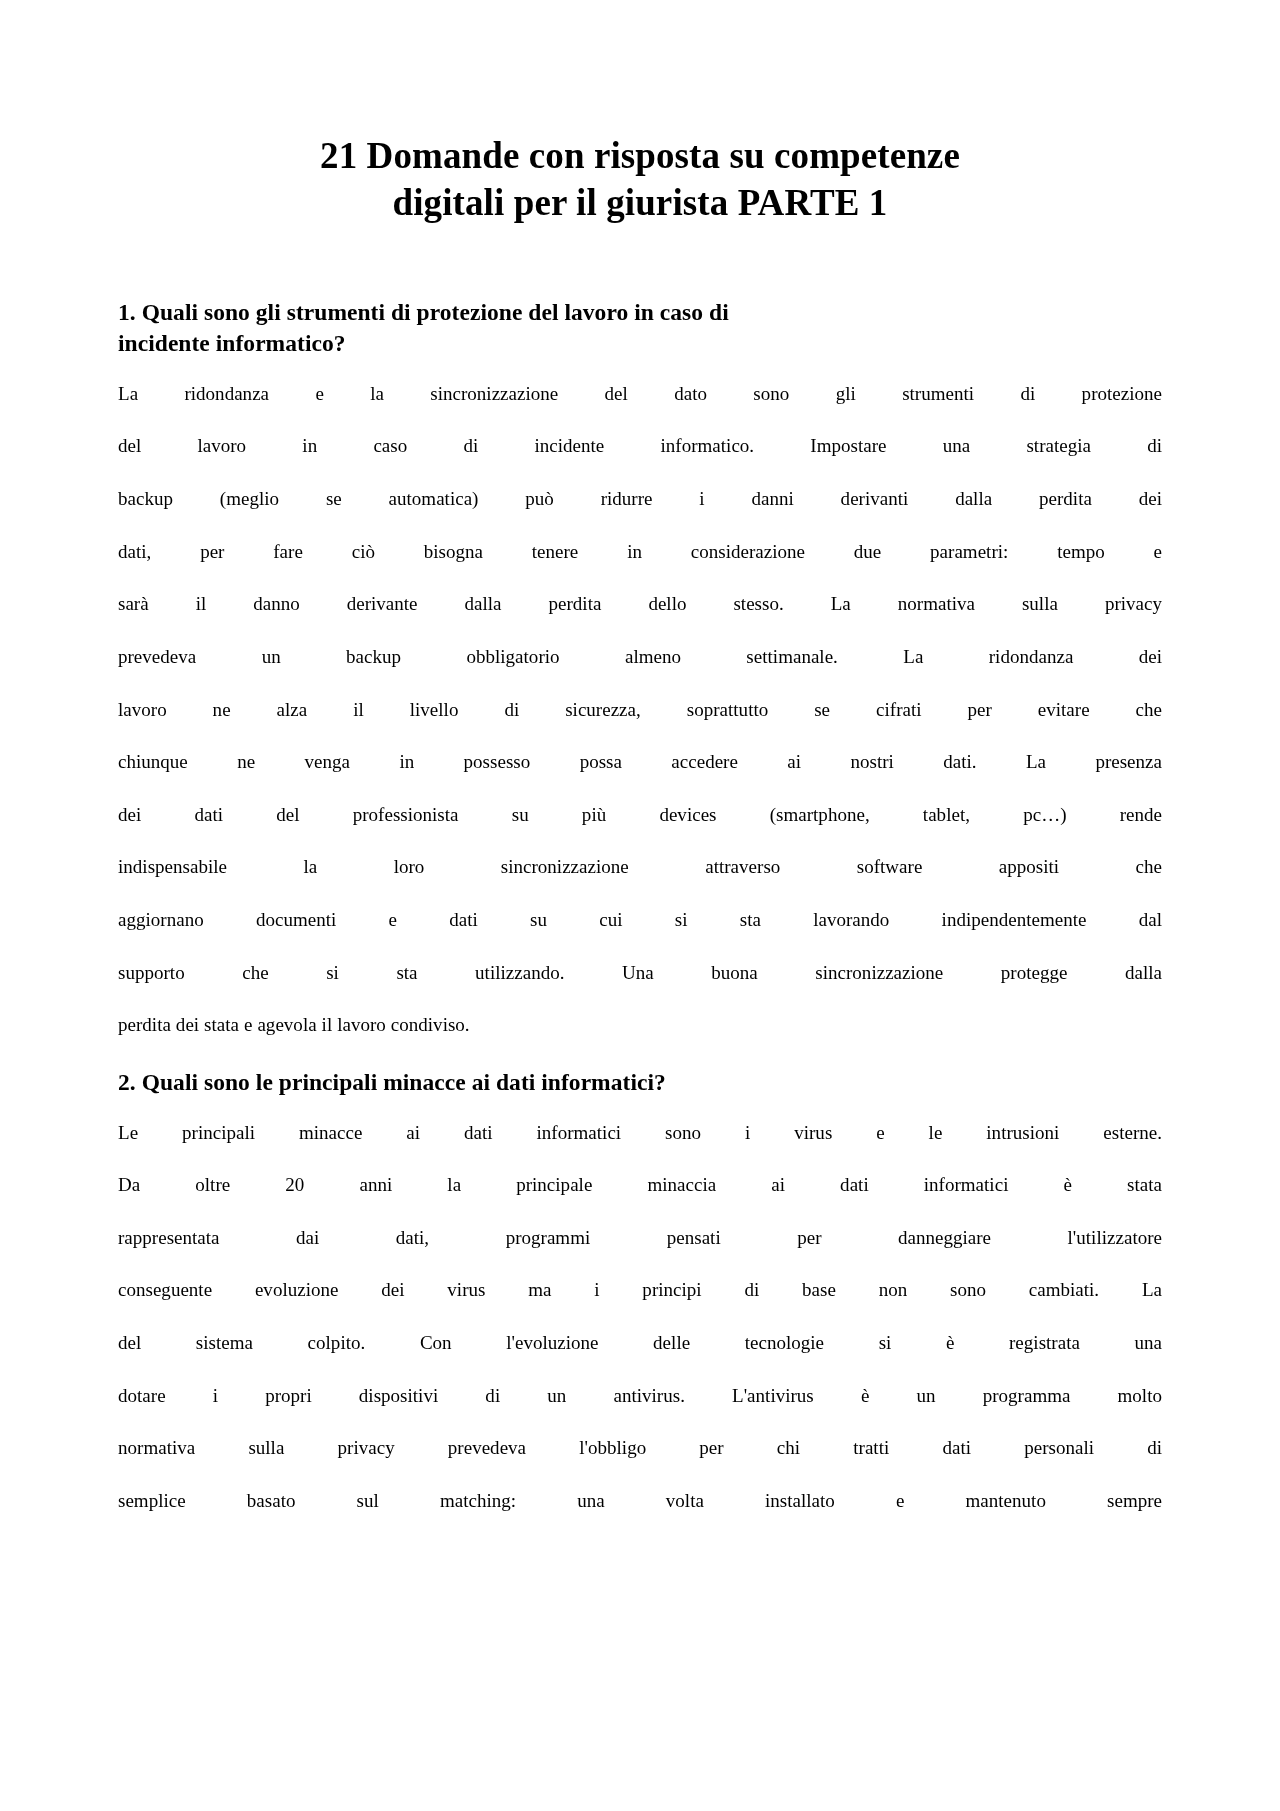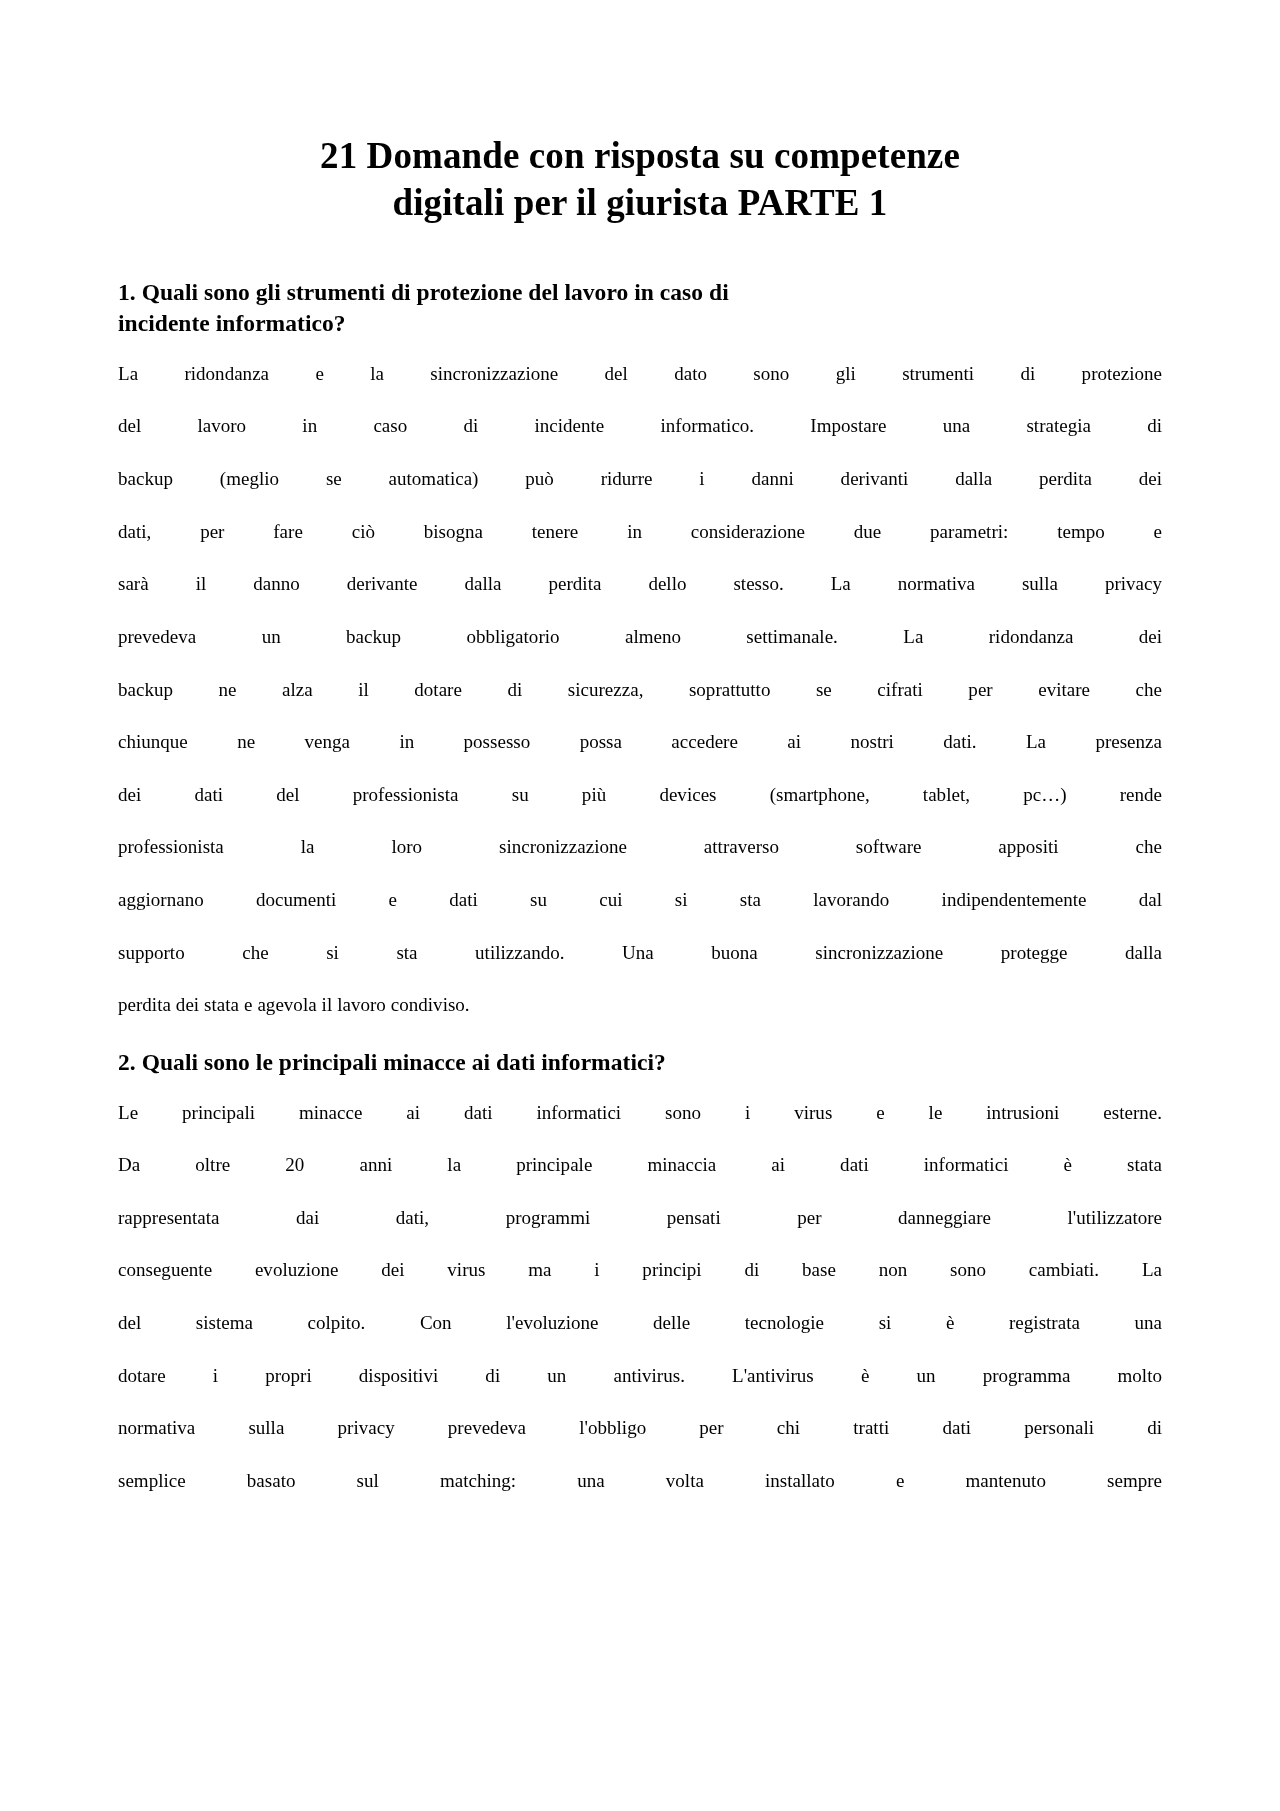--- a/index.html
+++ b/index.html
@@ -21,21 +21,21 @@
     padding: 132px 118px 40px 118px;
     background: #ffffff;
     position: relative;
   }
   .doc-title {
     font-size: 37px;
     font-weight: bold;
     text-align: center;
     line-height: 1.28;
     letter-spacing: 0.1px;
-    margin: 0 0 50px 0;
+    margin: 0 0 70px 0;
     padding: 0 22px;
   }
   .doc-title .tline {
     display: block;
   }
   .q-heading {
     font-size: 23.5px;
     font-weight: bold;
     line-height: 1.32;
     margin: 0 0 22px 0;
@@ -91,24 +91,24 @@
       <span class="hline">1. Quali sono gli strumenti di protezione del lavoro in caso di</span>
       <span class="hline">incidente informatico?</span>
     </h2>
     <p class="body-par">
       <span class="bline">La ridondanza e la sincronizzazione del dato sono gli strumenti di protezione</span>
       <span class="bline">del lavoro in caso di incidente informatico. Impostare una strategia di</span>
       <span class="bline">backup (meglio se automatica) può ridurre i danni derivanti dalla perdita dei</span>
       <span class="bline">dati, per fare ciò bisogna tenere in considerazione due parametri: tempo e</span>
       <span class="bline">sarà il danno derivante dalla perdita dello stesso. La normativa sulla privacy</span>
       <span class="bline">prevedeva un backup obbligatorio almeno settimanale. La ridondanza dei</span>
-      <span class="bline">backup ne alza il dotare di sicurezza, soprattutto se cifrati per evitare che</span>
+      <span class="bline">lavoro ne alza il livello di sicurezza, soprattutto se cifrati per evitare che</span>
       <span class="bline">chiunque ne venga in possesso possa accedere ai nostri dati. La presenza</span>
       <span class="bline">dei dati del professionista su più devices (smartphone, tablet, pc…) rende</span>
-      <span class="bline">professionista la loro sincronizzazione attraverso software appositi che</span>
+      <span class="bline">indispensabile la loro sincronizzazione attraverso software appositi che</span>
       <span class="bline">aggiornano documenti e dati su cui si sta lavorando indipendentemente dal</span>
       <span class="bline">supporto che si sta utilizzando. Una buona sincronizzazione protegge dalla</span>
       <span class="bline last">perdita dei stata e agevola il lavoro condiviso.</span>
     </p>
   </div>
 
   <div class="section">
     <h2 class="q-heading">
       <span class="hline">2. Quali sono le principali minacce ai dati informatici?</span>
     </h2>

